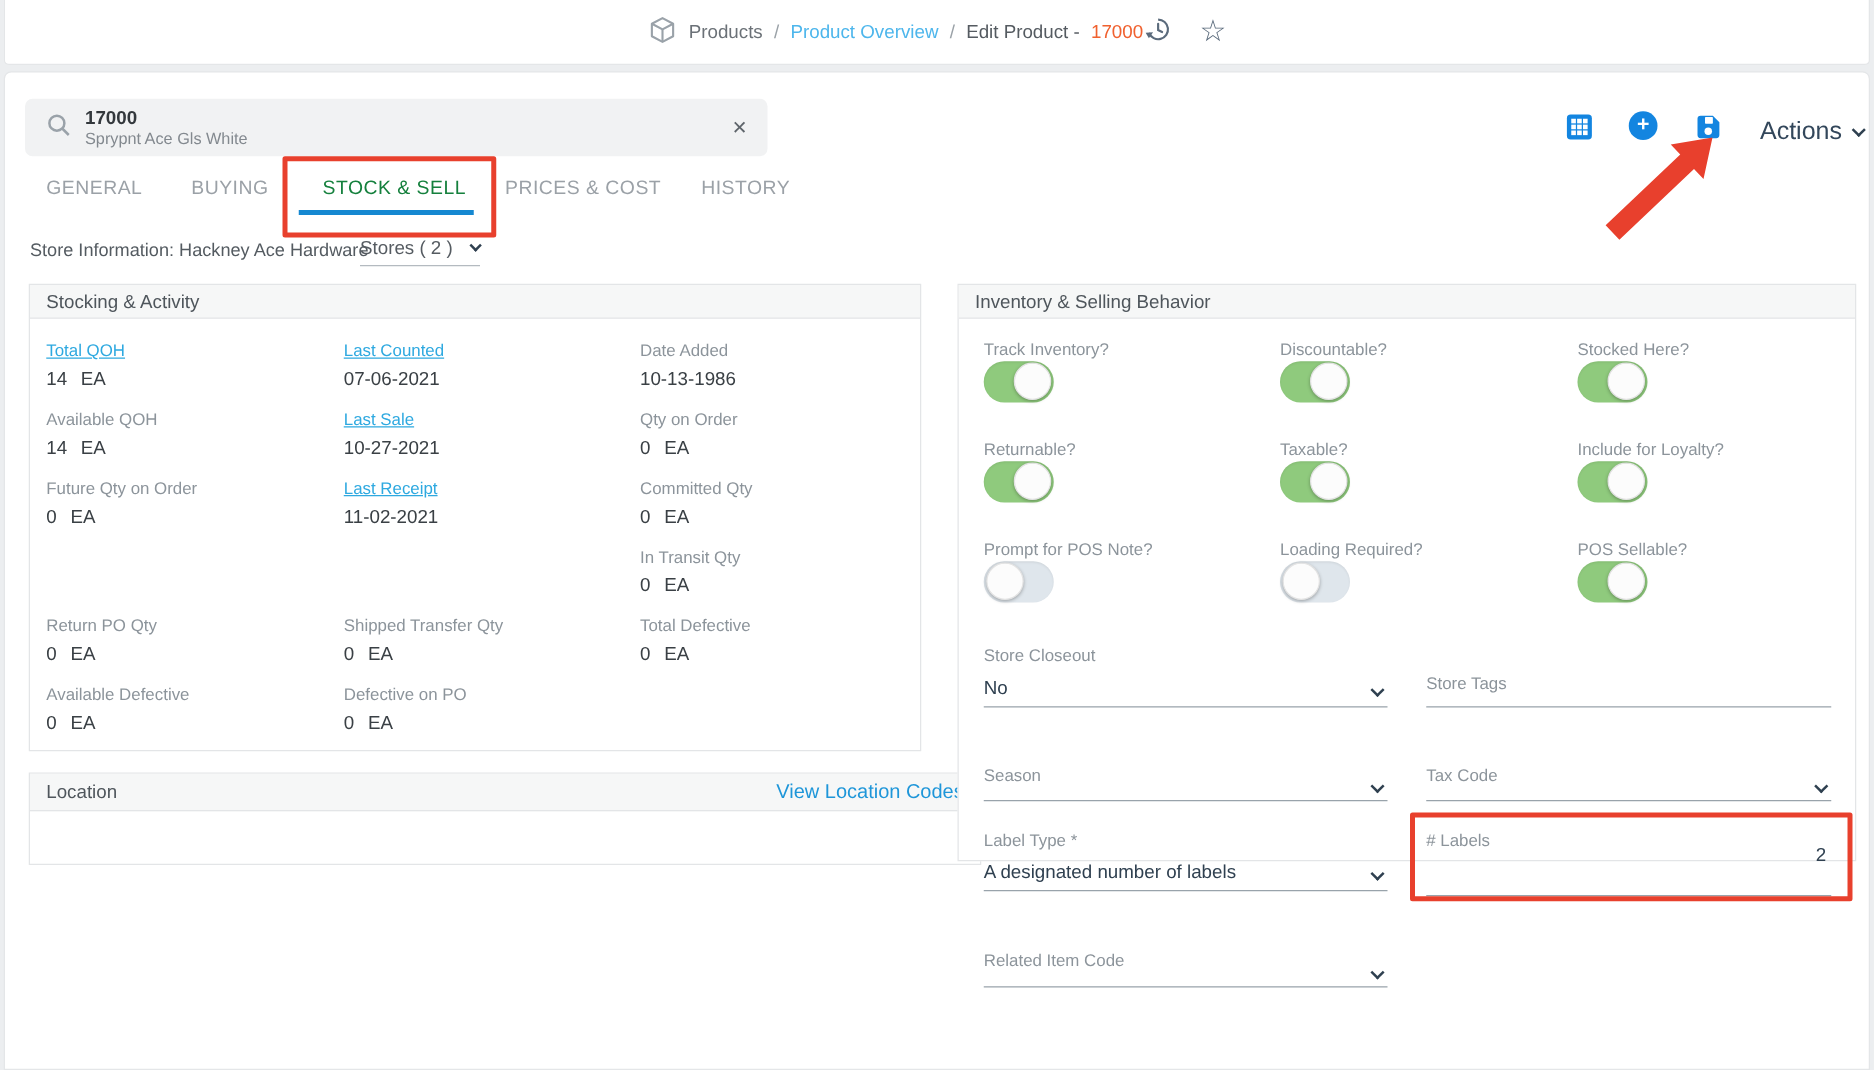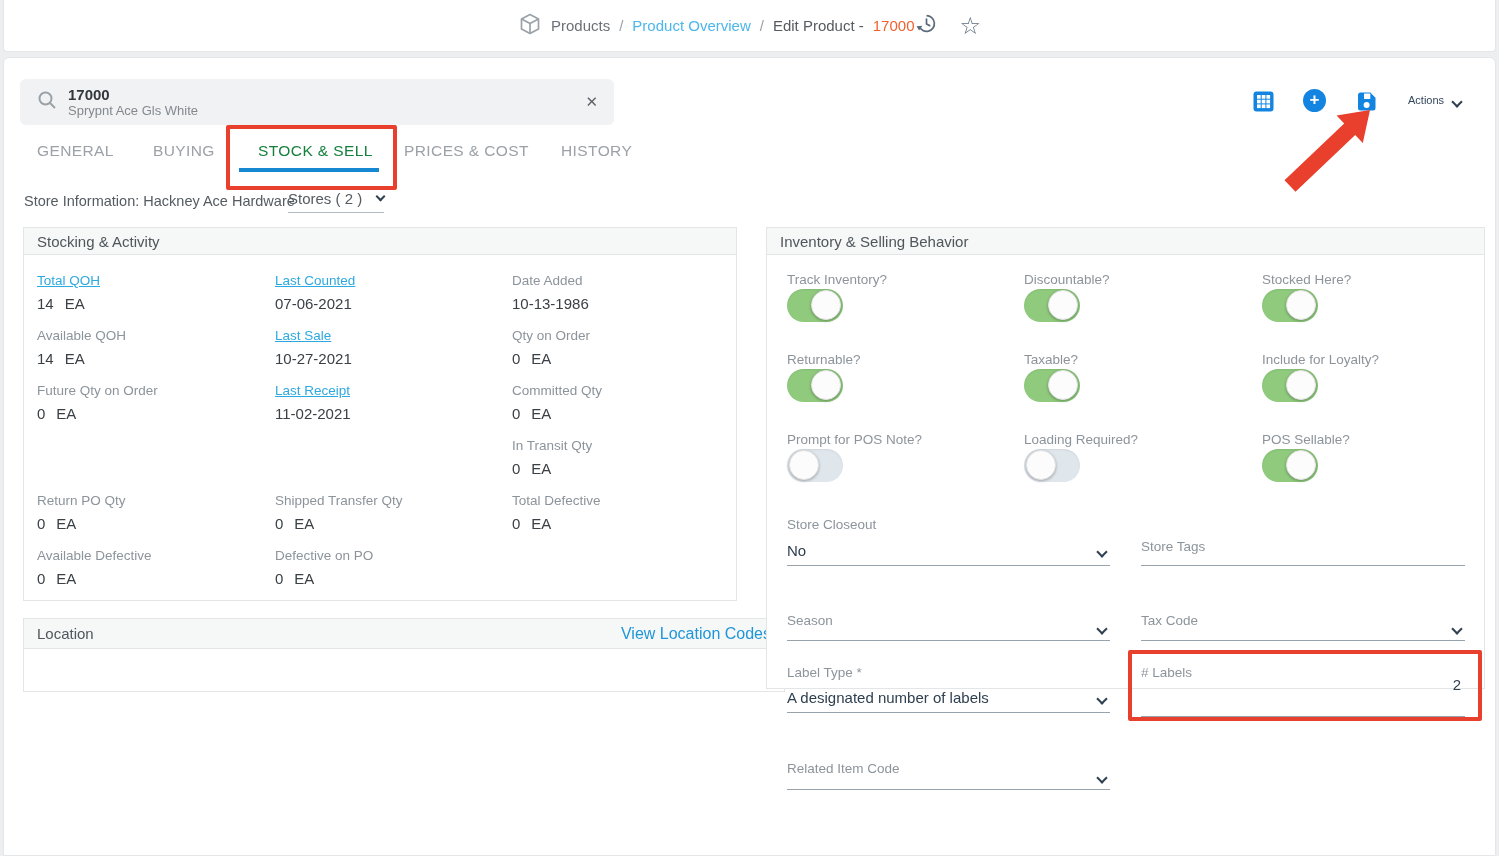--- a/index.html
+++ b/index.html
@@ -29,22 +29,22 @@
   .search-code { font-size:15px; font-weight:bold; color:#33383c; line-height:17px; }
   .search-desc { font-size:13px; color:#83898f; line-height:15px; }
   .search-close { font-size:15px; color:#5f656b; cursor:pointer; }
 
   
   .tool-grid { position:absolute; left:1253px; top:91px; cursor:pointer; }
   .tool-add { position:absolute; left:1303px; top:89px; width:23px; height:23px; background:#1385e0;
               border-radius:50%; color:#fff; font-size:17px; font-weight:bold; text-align:center;
               line-height:22px; cursor:pointer; }
   .tool-save { position:absolute; left:1356px; top:91px; cursor:pointer; }
-  .tool-actions { position:absolute; left:1408px; top:94px; font-size:11px; color:#33475b;
-                  display:flex; align-items:flex-end; gap:9px; cursor:pointer; }
+  .tool-actions { position:absolute; left:1408px; top:94px; font-size:20px; color:#33475b;
+                  display:flex; align-items:center; gap:9px; cursor:pointer; }
 
   .chev { display:inline-block; width:8px; height:8px; border-right:2px solid #2f4050;
           border-bottom:2px solid #2f4050; transform:rotate(45deg); margin-top:-4px; }
 
   
   .tab { position:absolute; top:142px; font-size:15.5px; letter-spacing:.4px; color:#9ba1a7; cursor:pointer; }
   .tab.active { color:#15803d; }
   .tab-underline { position:absolute; left:239px; top:168px; width:140px; height:4px; background:#1588d1; }
 
   

